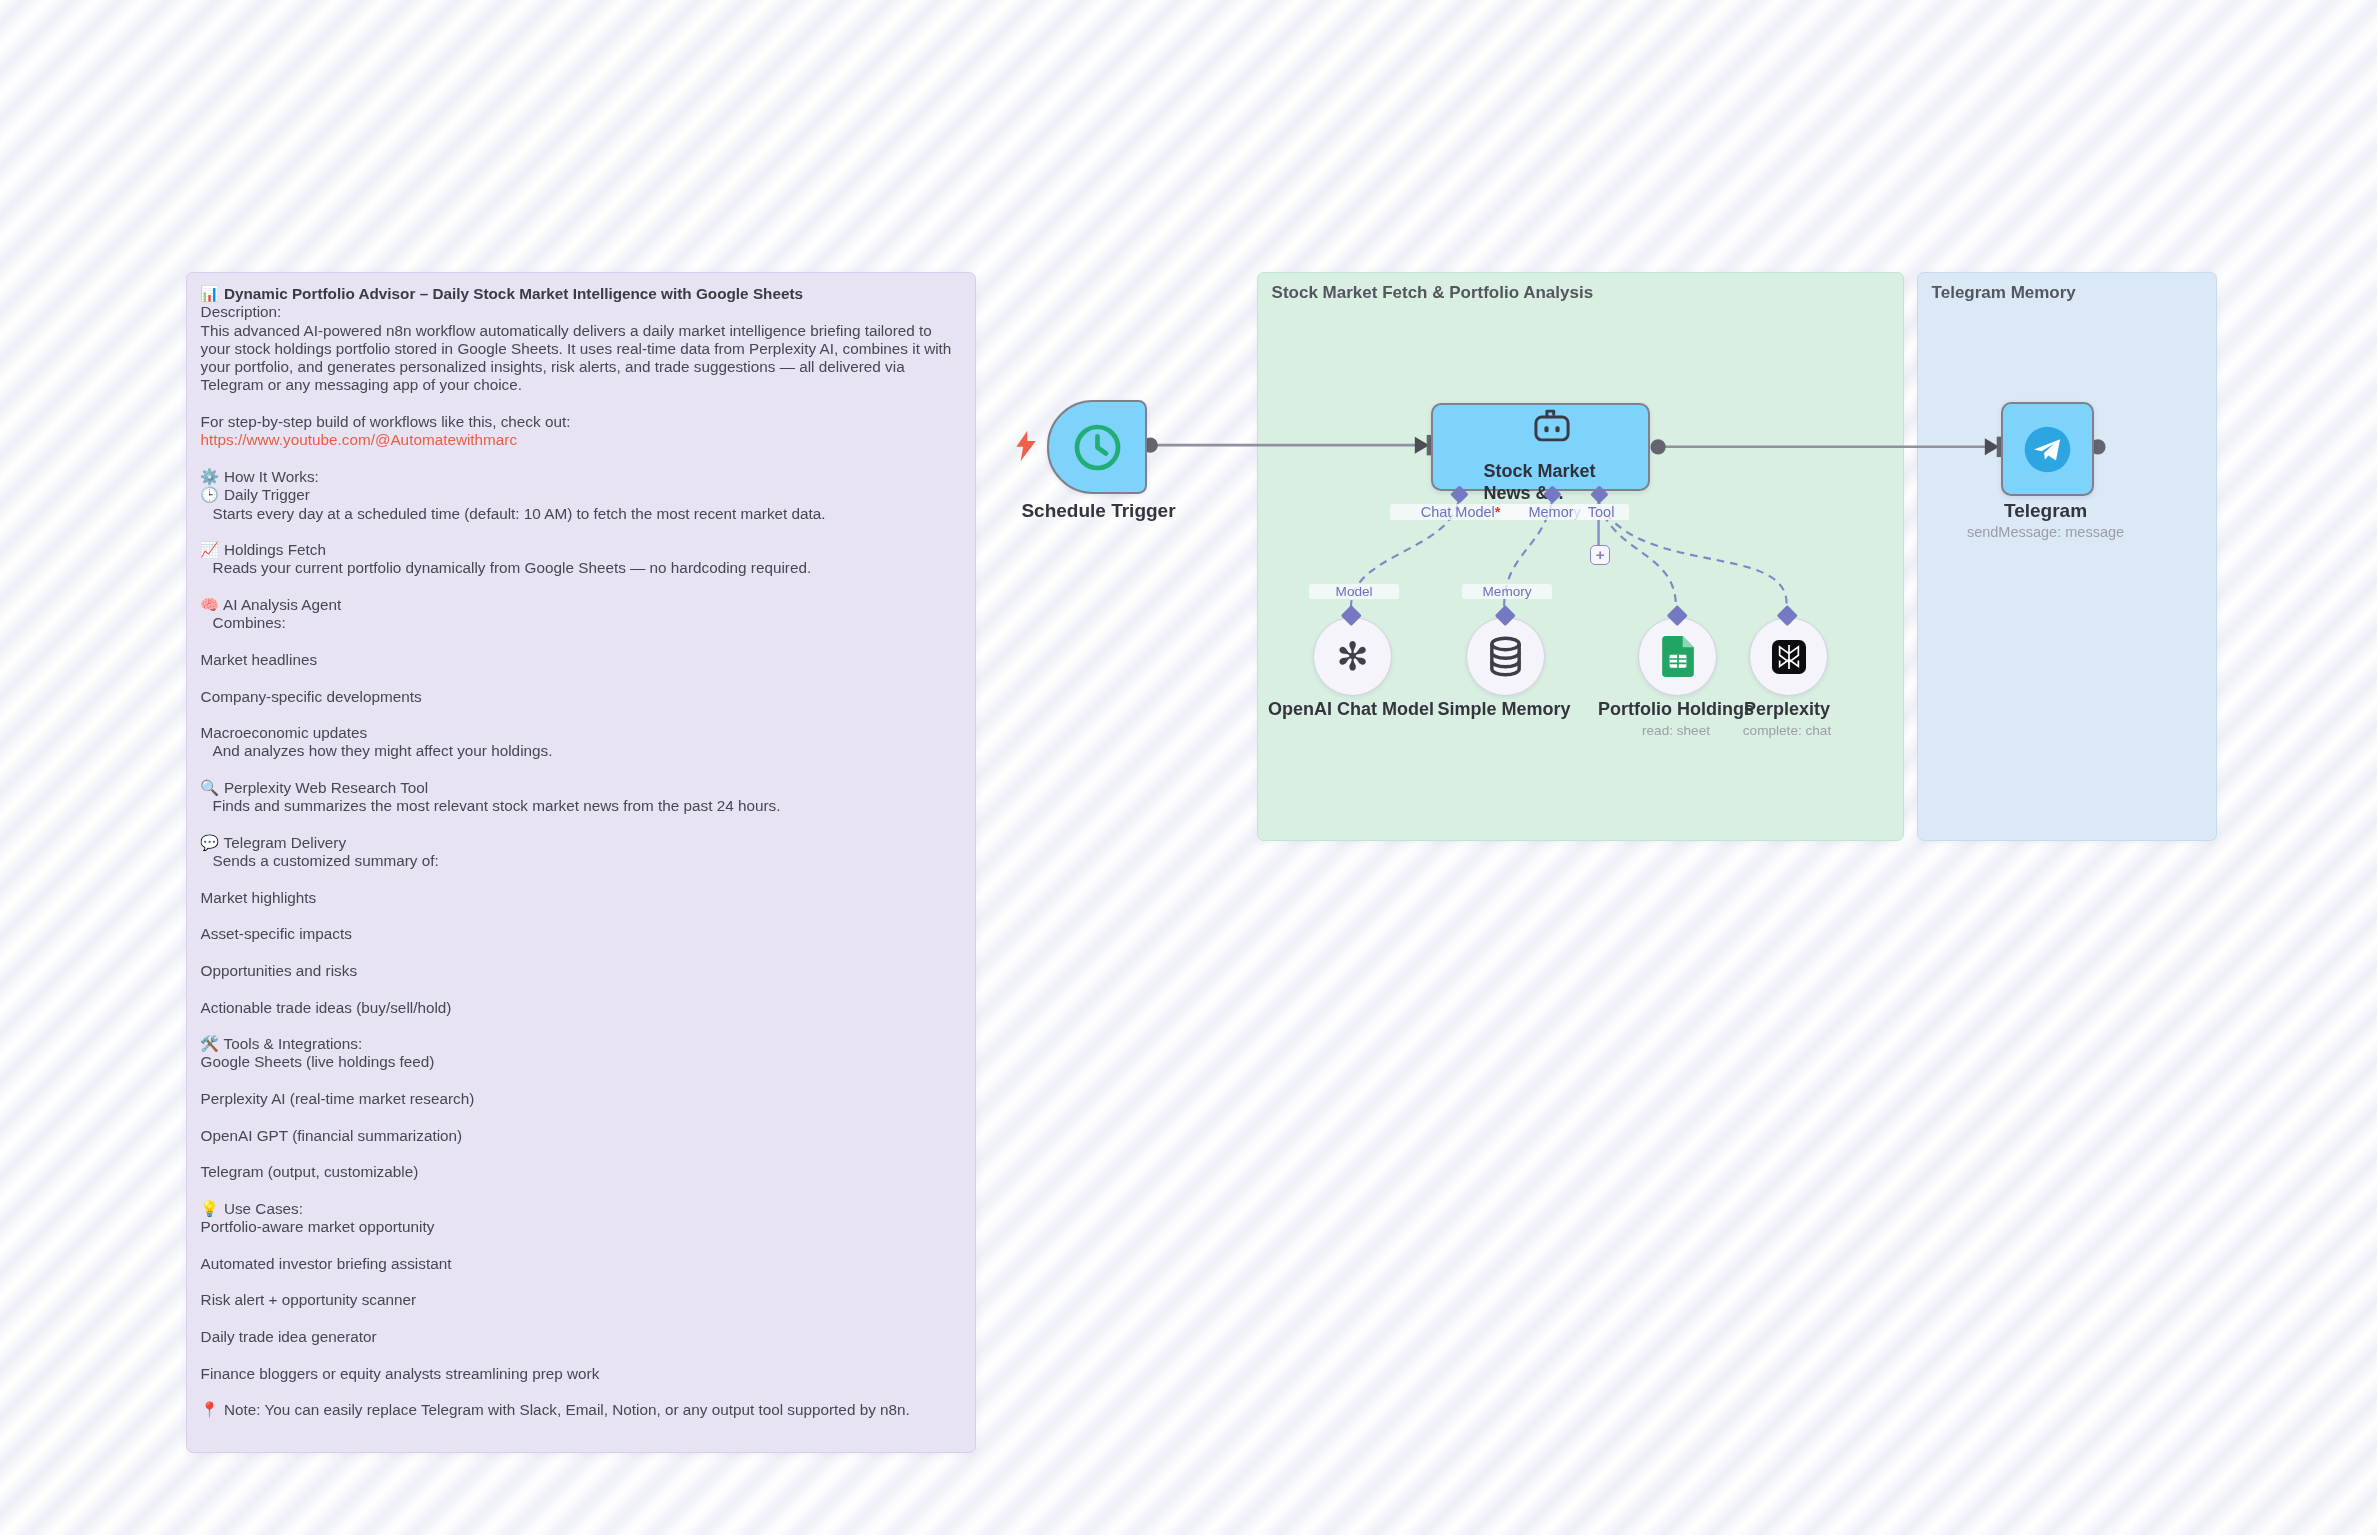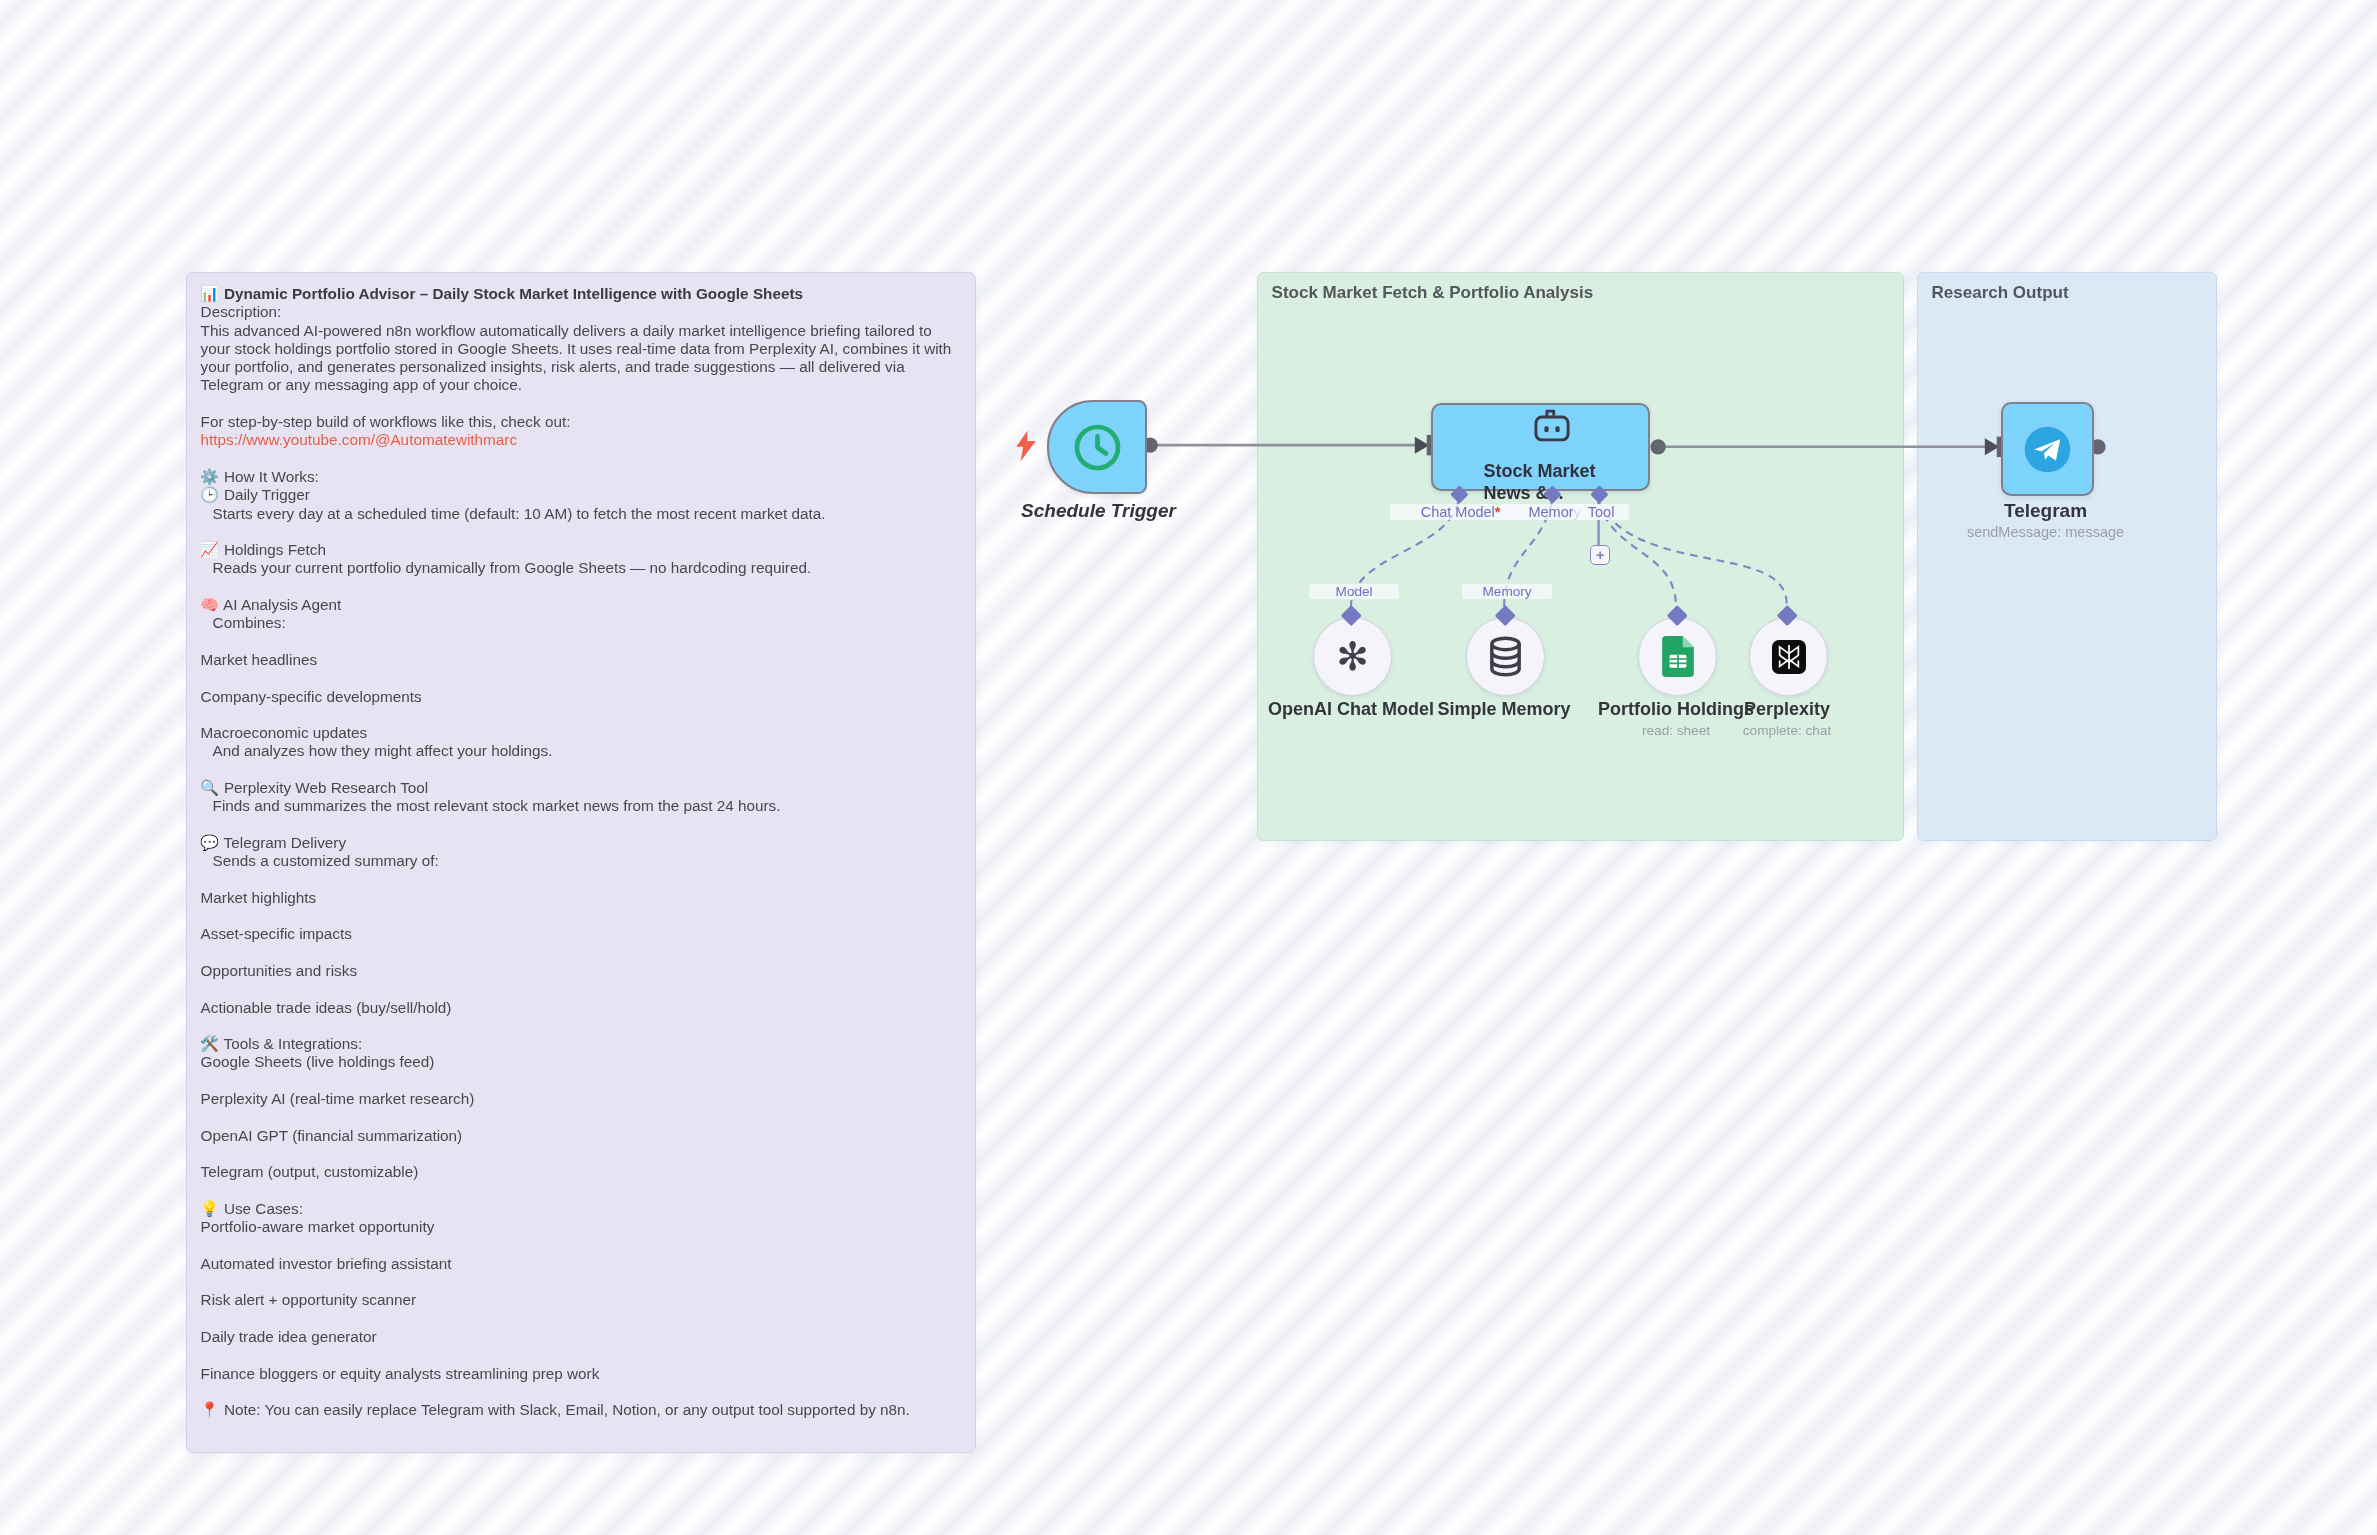--- a/index.html
+++ b/index.html
@@ -115,21 +115,21 @@
         <div class="nl body">📍 Note: You can easily replace Telegram with Slack, Email, Notion, or any output tool supported by n8n.</div>
       </div>
   </section>
 
 
   <section class="sticky green">
     <div class="sticky-title">Stock Market Fetch &amp; Portfolio Analysis</div>
   </section>
 
   <section class="sticky blue">
-    <div class="sticky-title">Research Output</div>
+    <div class="sticky-title">Telegram Memory</div>
   </section>
 
   <svg class="edges" width="2377" height="1536" viewBox="0 0 2794 1805">
 
     <path d="M1352,523 L1664,523" stroke="#90919d" stroke-width="3" fill="none"></path>
     <path d="M1949,525 L2334,525" stroke="#90919d" stroke-width="3" fill="none"></path>
 
     <circle cx="1352" cy="523" r="9" fill="#65656f"></circle>
     <circle cx="1949" cy="525" r="9" fill="#65656f"></circle>
     <circle cx="2466" cy="525" r="9" fill="#65656f"></circle>
@@ -153,21 +153,21 @@
     <path d="M17 1 L4 20 L12 20 L9 37 L27 13 L17 13 Z" fill="#f0604b"></path>
   </svg>
   <div class="node trigger">
     <span class="icon-wrap">
       <svg width="53" height="53" viewBox="0 0 62 62">
         <circle cx="31" cy="31" r="24" fill="none" stroke="#22ad72" stroke-width="5.5"></circle>
         <path d="M31 18 L31 31 L41 38" fill="none" stroke="#22ad72" stroke-width="5.5" stroke-linecap="round" stroke-linejoin="round"></path>
       </svg>
     </span>
   </div>
-  <div class="node-label" style="left:988px;top:500px;width:221px;font-style:italic;">Schedule Trigger</div>
+  <div class="node-label" style="left:988px;top:500px;width:221px;">Schedule Trigger</div>
 
   <div class="node agent">
     <span class="icon-wrap">
       <svg width="44" height="41" viewBox="0 0 52 48">
         <path d="M20 14 L20 7 L28 7 L28 11" fill="none" stroke="#3a3b45" stroke-width="3.5" stroke-linecap="round" stroke-linejoin="round"></path>
         <rect x="7" y="14" width="38" height="27" rx="7" fill="none" stroke="#3a3b45" stroke-width="3.5"></rect>
         <rect x="17" y="25" width="5" height="7" rx="2" fill="#3a3b45"></rect>
         <rect x="30" y="25" width="5" height="7" rx="2" fill="#3a3b45"></rect>
       </svg>
     </span>

